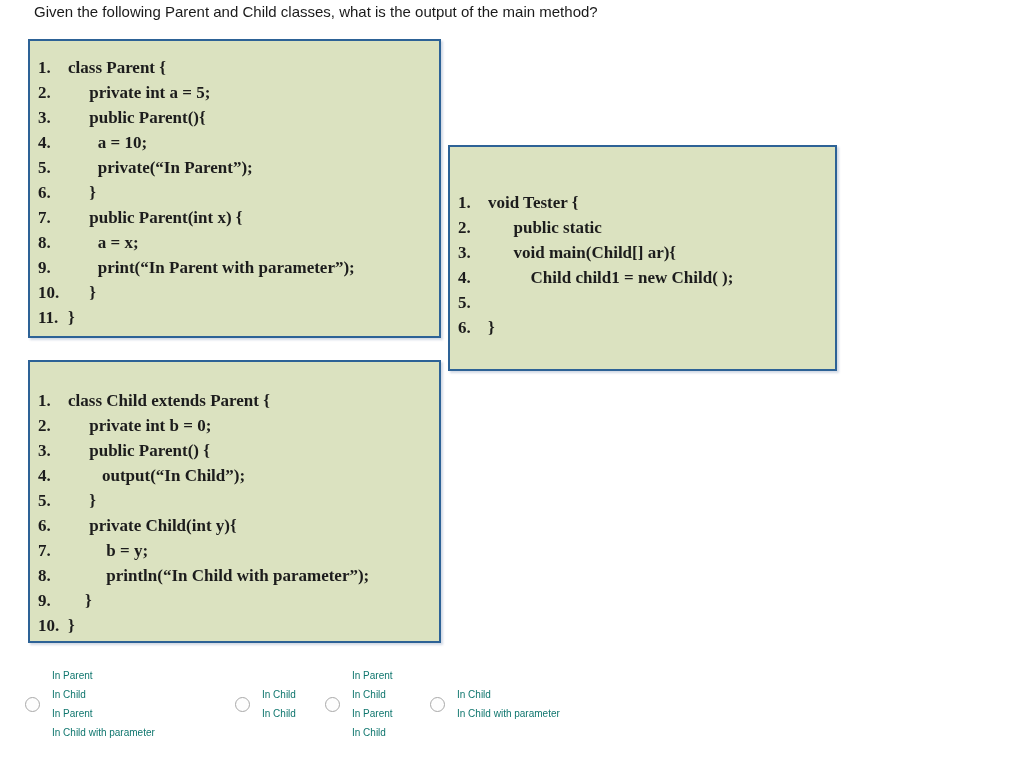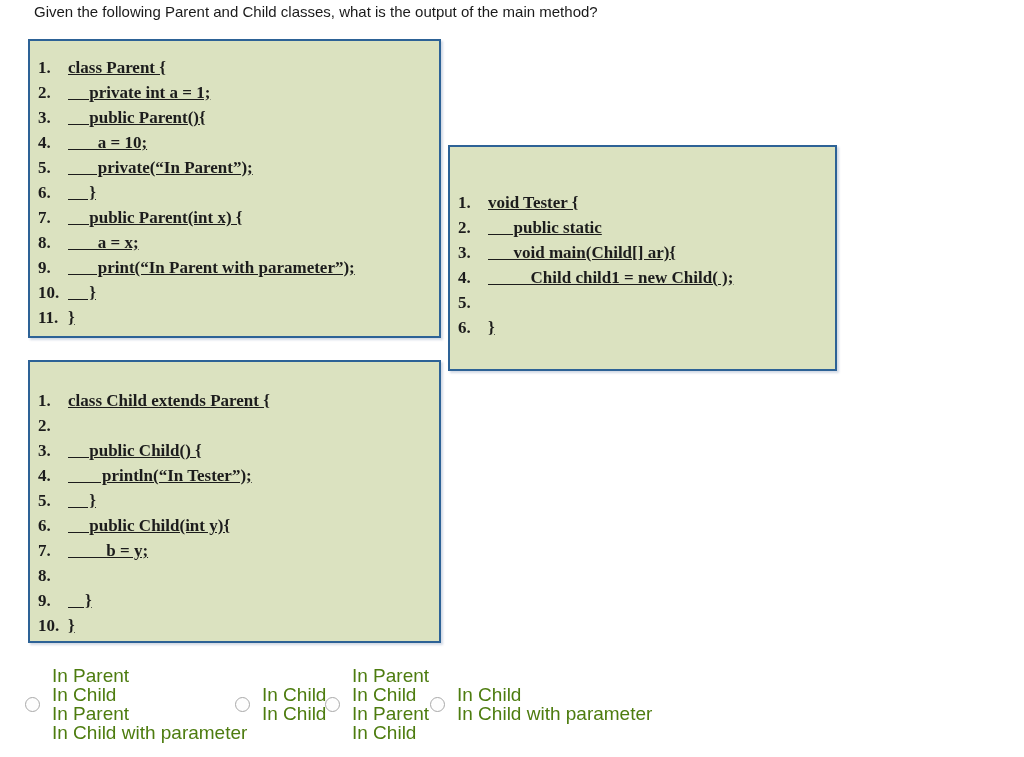--- a/index.html
+++ b/index.html
@@ -36,29 +36,29 @@
     font-weight: bold;
     font-size: 17px;
     color: var(--code-color);
     overflow: hidden;
   }
   .box-parent { left: 28px; top: 39px;  width: 413px; height: 299px; padding: 14px 4px 0 8px; }
   .box-tester { left: 448px; top: 145px; width: 389px; height: 226px; padding: 43px 4px 0 8px; }
   .box-child  { left: 28px; top: 360px; width: 413px; height: 283px; padding: 26px 4px 0 8px; }
   .code-line { display: flex; line-height: 25px; }
   .ln   { flex: 0 0 30px; width: 30px; }
-  .code { white-space: pre; text-decoration: underline; }
+  .code { white-space: pre; }
   .option {
     position: absolute;
     display: flex;
     align-items: center;
     gap: 12px;
-    font-size: 19px;
+    font-size: 10px;
     line-height: 19px;
-    color: #4d7c0f;
+    color: #0f766e;
   }
   .radio {
     flex: 0 0 15px;
     width: 15px;
     height: 15px;
     box-sizing: border-box;
     border: 1px solid #a9a9a9;
     border-radius: 50%;
     background: #fdfdfd;
   }
@@ -74,21 +74,21 @@
 
 <div class="code-box box-parent">
 
     <div class="code-line">
       <span class="ln">1.</span>
       <span class="code">class Parent {</span>
     </div>
 
     <div class="code-line">
       <span class="ln">2.</span>
-      <span class="code">     private int a = 1;</span>
+      <span class="code">     private int a = 5;</span>
     </div>
 
     <div class="code-line">
       <span class="ln">3.</span>
       <span class="code">     public Parent(){</span>
     </div>
 
     <div class="code-line">
       <span class="ln">4.</span>
       <span class="code">       a = 10;</span>
@@ -164,49 +164,51 @@
 
 <div class="code-box box-child">
 
     <div class="code-line">
       <span class="ln">1.</span>
       <span class="code">class Child extends Parent {</span>
     </div>
 
     <div class="code-line">
       <span class="ln">2.</span>
+      <span class="code">     private int b = 0;</span>
     </div>
 
     <div class="code-line">
       <span class="ln">3.</span>
-      <span class="code">     public Child() {</span>
+      <span class="code">     public Parent() {</span>
     </div>
 
     <div class="code-line">
       <span class="ln">4.</span>
-      <span class="code">        println(“In Tester”);</span>
+      <span class="code">        output(“In Child”);</span>
     </div>
 
     <div class="code-line">
       <span class="ln">5.</span>
       <span class="code">     }</span>
     </div>
 
     <div class="code-line">
       <span class="ln">6.</span>
-      <span class="code">     public Child(int y){</span>
+      <span class="code">     private Child(int y){</span>
     </div>
 
     <div class="code-line">
       <span class="ln">7.</span>
       <span class="code">         b = y;</span>
     </div>
 
     <div class="code-line">
       <span class="ln">8.</span>
+      <span class="code">         println(“In Child with parameter”);</span>
     </div>
 
     <div class="code-line">
       <span class="ln">9.</span>
       <span class="code">    }</span>
     </div>
 
     <div class="code-line">
       <span class="ln">10.</span>
       <span class="code">}</span>

